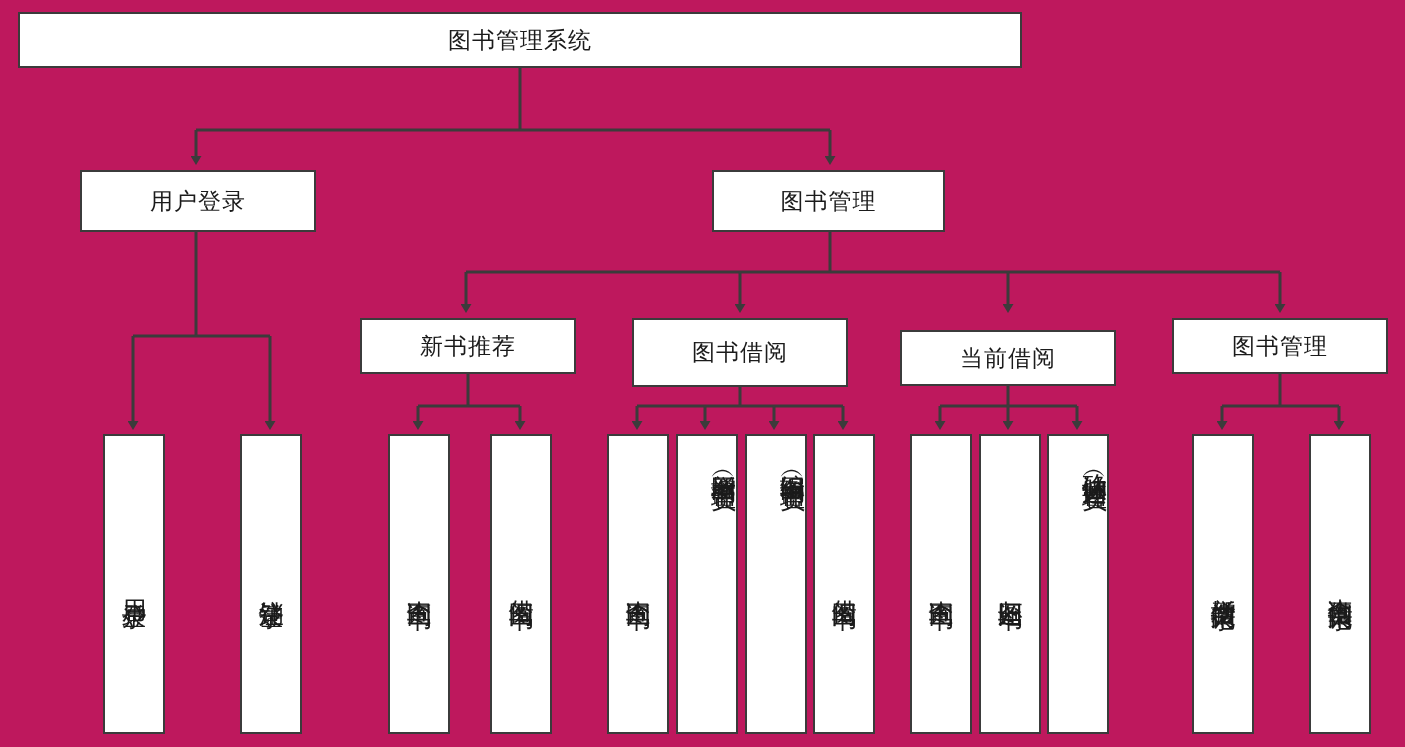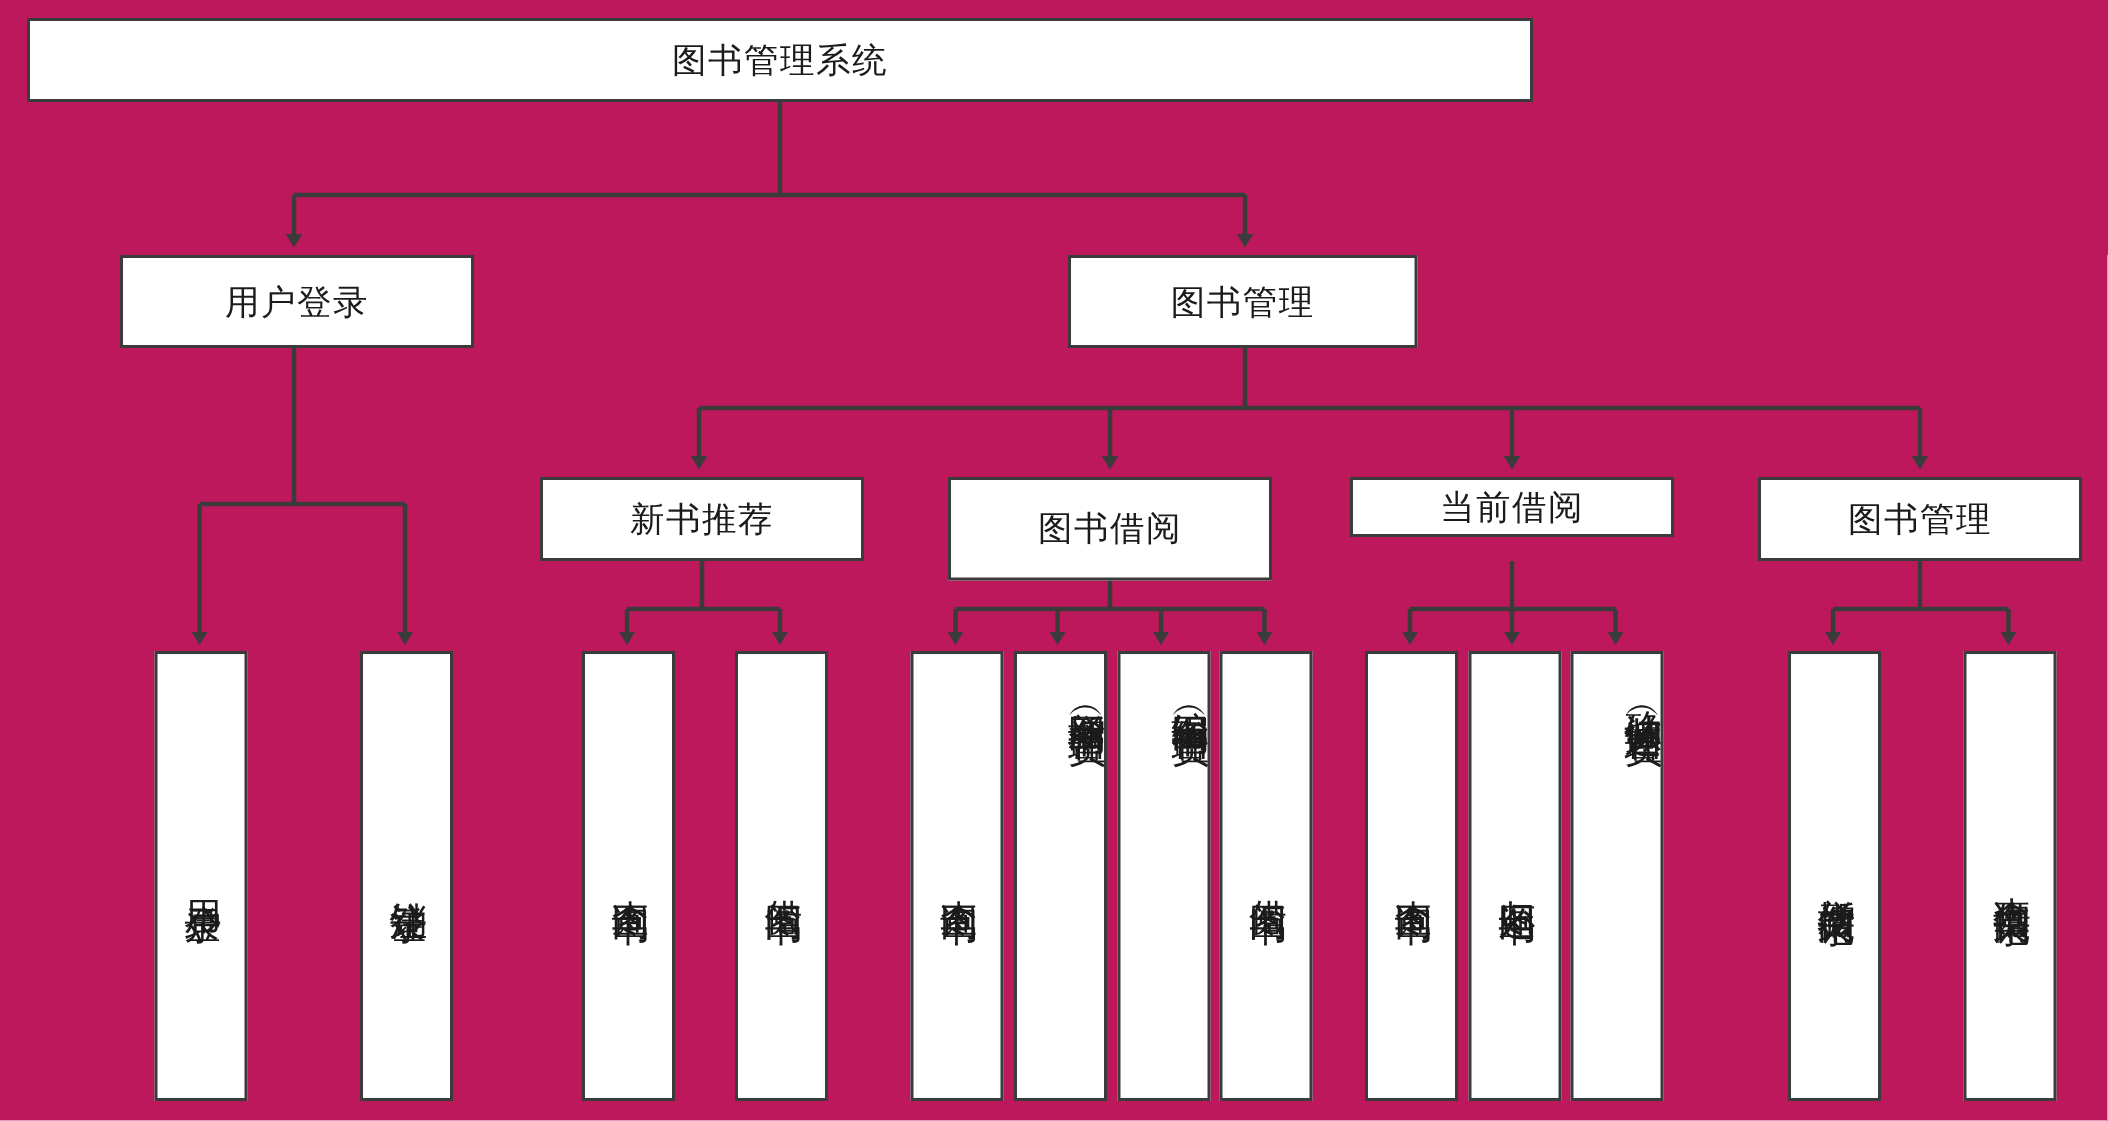--- a/index.html
+++ b/index.html
@@ -94,21 +94,21 @@
     </g>
   </svg>
 
   <div class="node h" style="left:18px;top:12px;width:1004px;height:56px;">图书管理系统</div>
 
   <div class="node h" style="left:80px;top:170px;width:236px;height:62px;">用户登录</div>
   <div class="node h" style="left:712px;top:170px;width:233px;height:62px;">图书管理</div>
 
   <div class="node h" style="left:360px;top:318px;width:216px;height:56px;">新书推荐</div>
   <div class="node h" style="left:632px;top:318px;width:216px;height:69px;">图书借阅</div>
-  <div class="node h" style="left:900px;top:318px;width:216px;height:40px;text-align:right;">当前借阅</div>
+  <div class="node h" style="left:900px;top:330px;width:216px;height:56px;text-align:right;">当前借阅</div>
   <div class="node h" style="left:1172px;top:318px;width:216px;height:56px;">图书管理</div>
 
   <div class="node v mid" style="left:103px;top:434px;width:62px;height:300px;">用户登录</div>
   <div class="node v mid" style="left:240px;top:434px;width:62px;height:300px;">注销登录</div>
 
   <div class="node v mid" style="left:388px;top:434px;width:62px;height:300px;">查询图书</div>
   <div class="node v mid" style="left:490px;top:434px;width:62px;height:300px;">借阅图书</div>
 
   <div class="node v mid" style="left:607px;top:434px;width:62px;height:300px;">查询图书</div>
   <div class="node v" style="left:676px;top:434px;width:62px;height:300px;">新增图书（管理员）</div>

